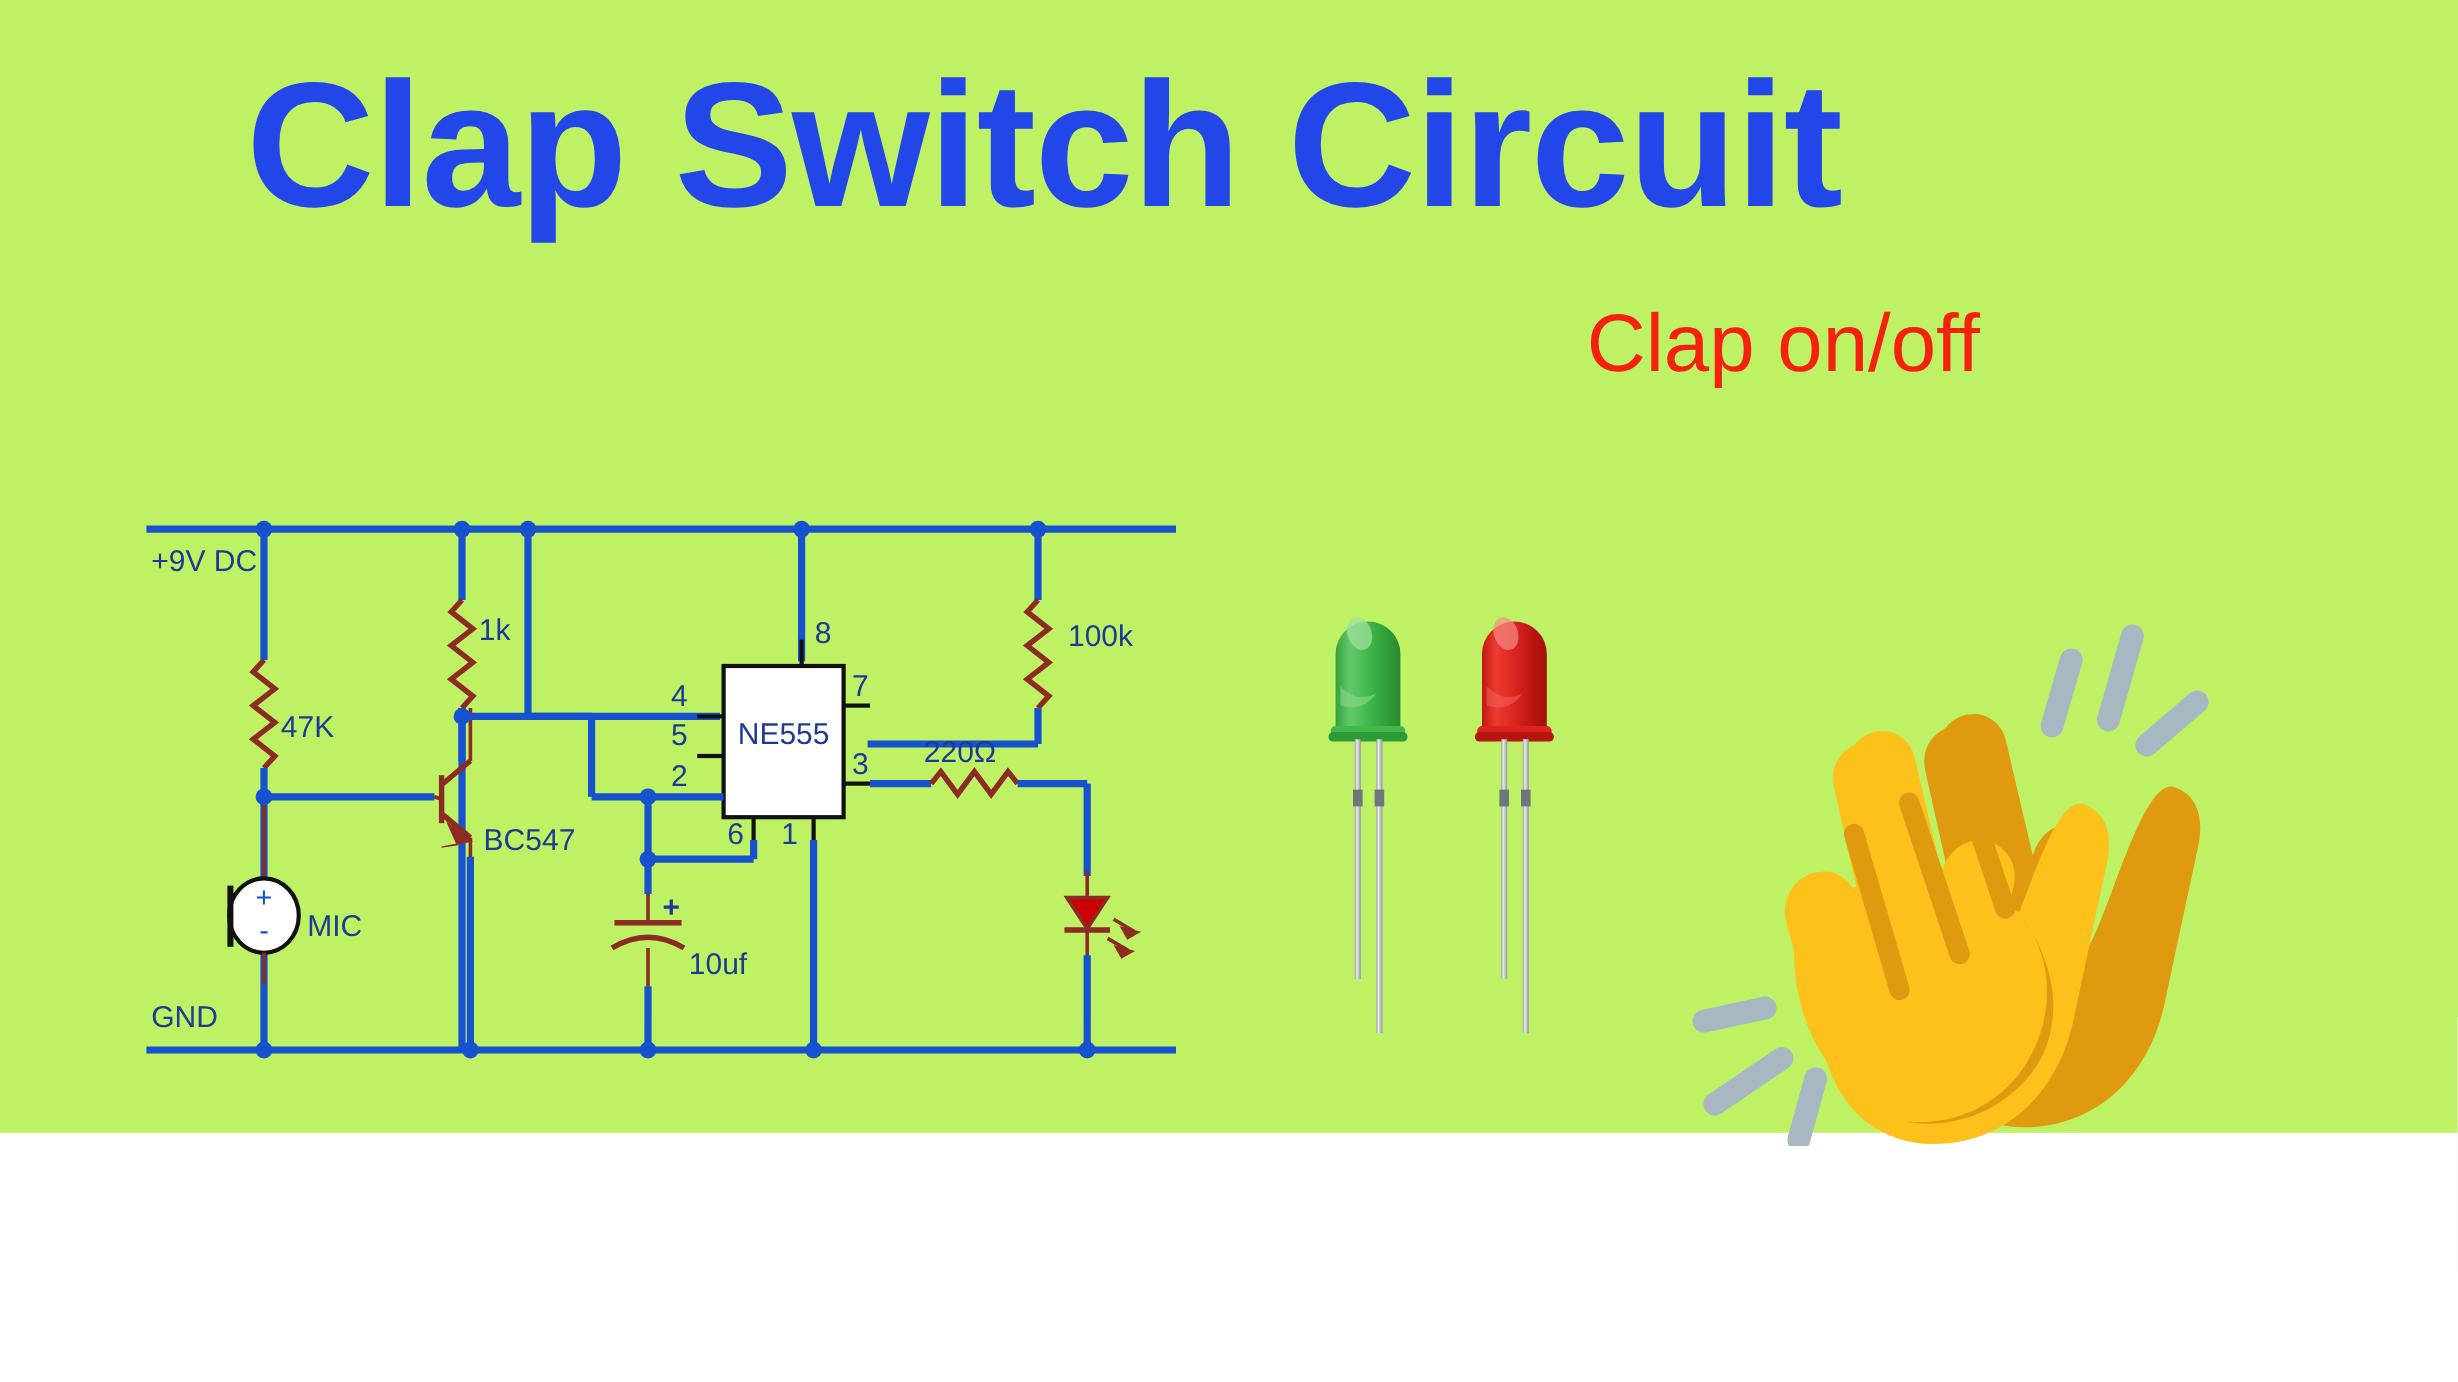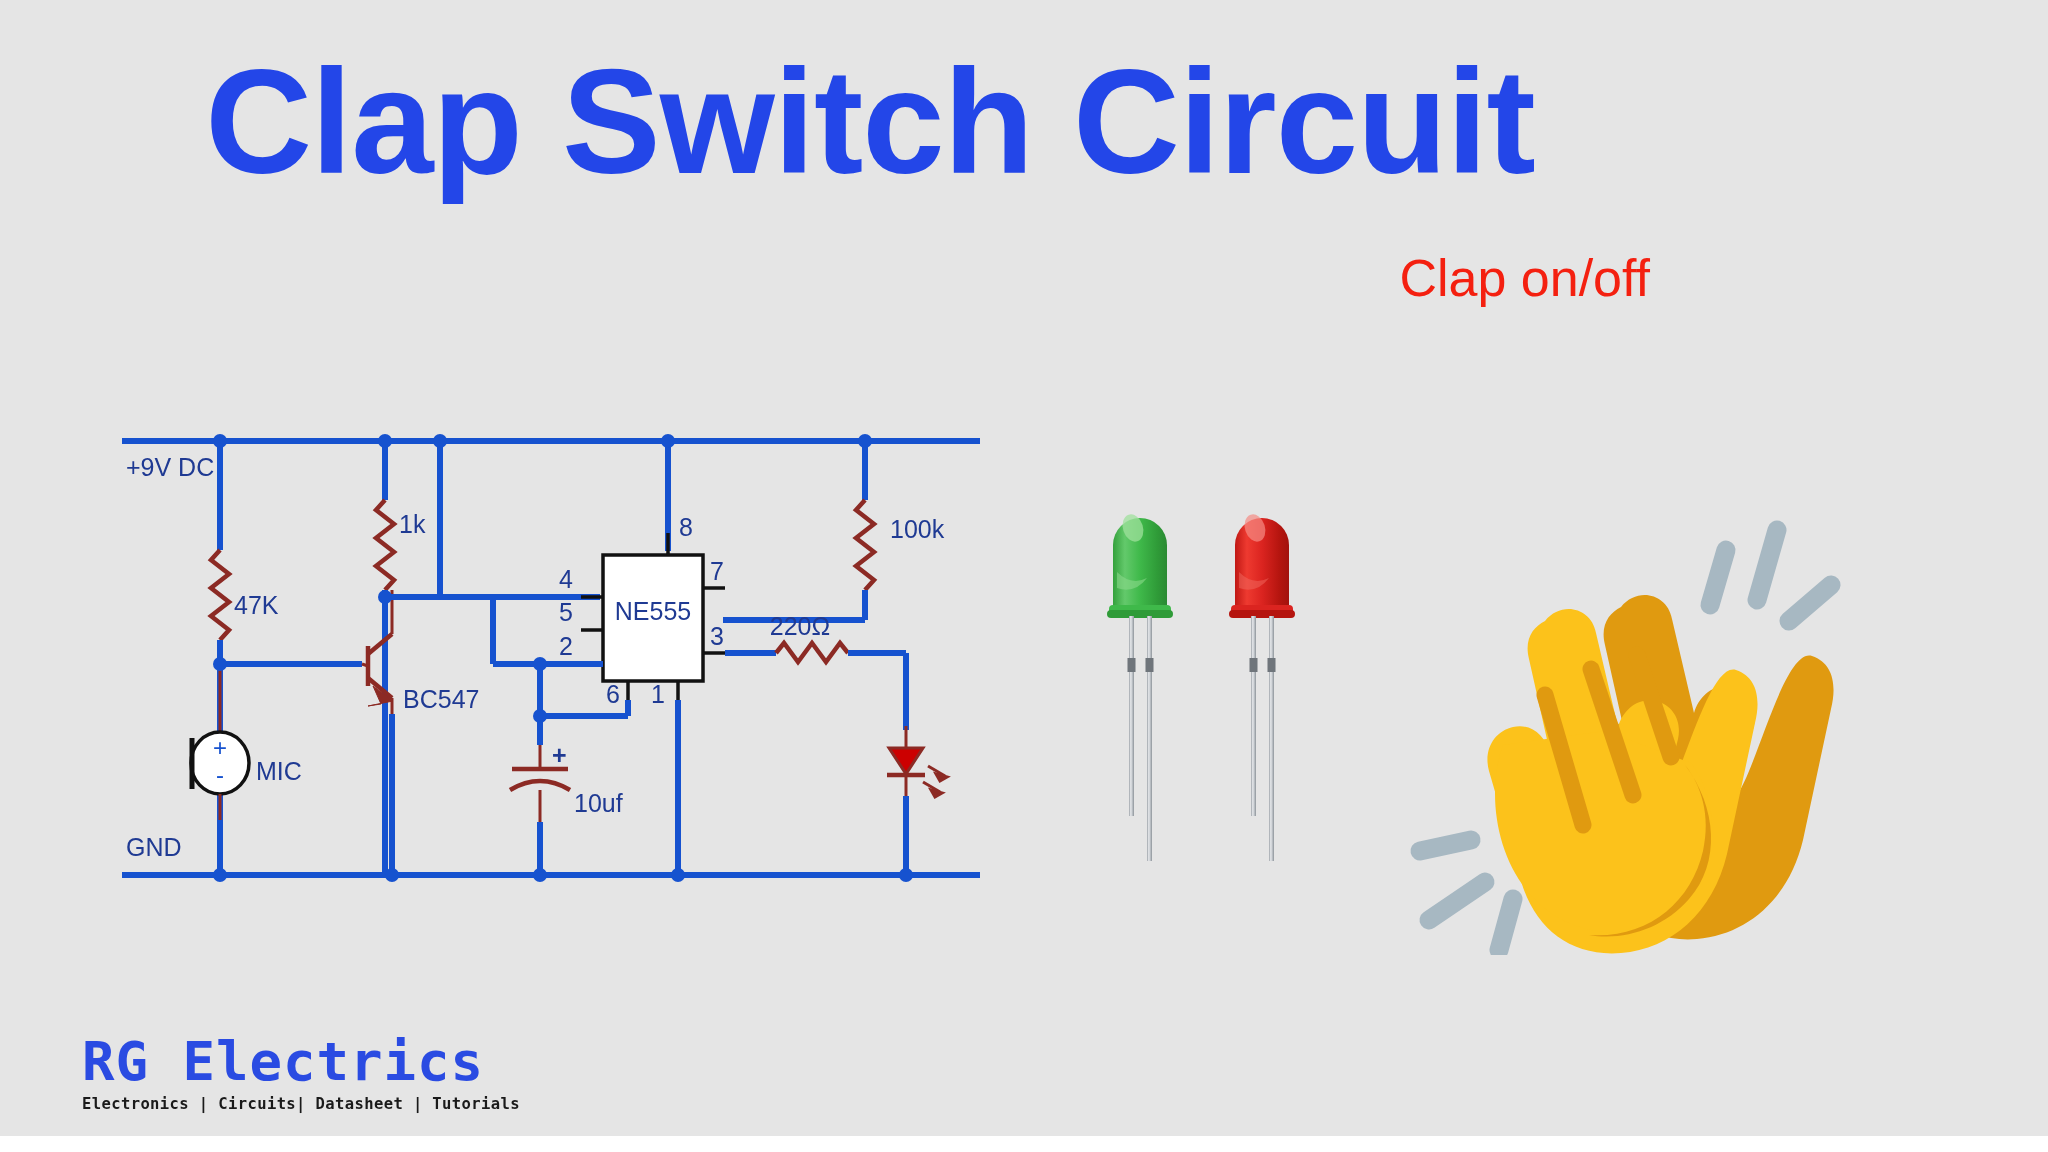--- a/index.html
+++ b/index.html
@@ -11,22 +11,22 @@
     width: 2048px;
     height: 1152px;
     position: relative;
     overflow: hidden;
     font-family: "Liberation Sans", sans-serif;
   }
   #stage {
     position: absolute;
     left: 0; top: 0;
     width: 2048px;
-    height: 1136px;
-    background: #e5e5e5;
+    height: 944px;
+    background: #bef264;
   }
 
   
   #title {
     position: absolute;
     left: 0;
     top: 48px;
     width: 1740px;
     text-align: center;
     font-family: "Liberation Sans", sans-serif;
@@ -38,21 +38,21 @@
     white-space: nowrap;
   }
   #subtitle {
     position: absolute;
     left: 0;
     top: 252px;
     width: 1650px;
     text-align: right;
     font-family: "Liberation Sans", sans-serif;
     font-weight: normal;
-    font-size: 52px;
+    font-size: 68px;
     line-height: 1.0;
     color: #F42010;
     white-space: nowrap;
   }
 
   
   #circuit {
     position: absolute;
     left: 100px;
     top: 408px;
@@ -396,18 +396,14 @@
           <line x1="206" y1="174" x2="248" y2="300"></line>
           <line x1="252" y1="160" x2="286" y2="262"></line>
         </g>
 
         <path d="M300 270 C332 312 336 368 304 404 C278 434 238 446 204 440
                  C262 444 306 408 318 356 C326 320 316 290 300 270 Z" fill="#E09A10"></path>
       </g>
     </svg>
   </div>
 
-  <div id="logo">
-    <div id="logo-word">RG Electrics</div>
-    <div id="logo-tagline">Electronics | Circuits| Datasheet | Tutorials</div>
-  </div>
 
 </div>
 
 </body></html>

